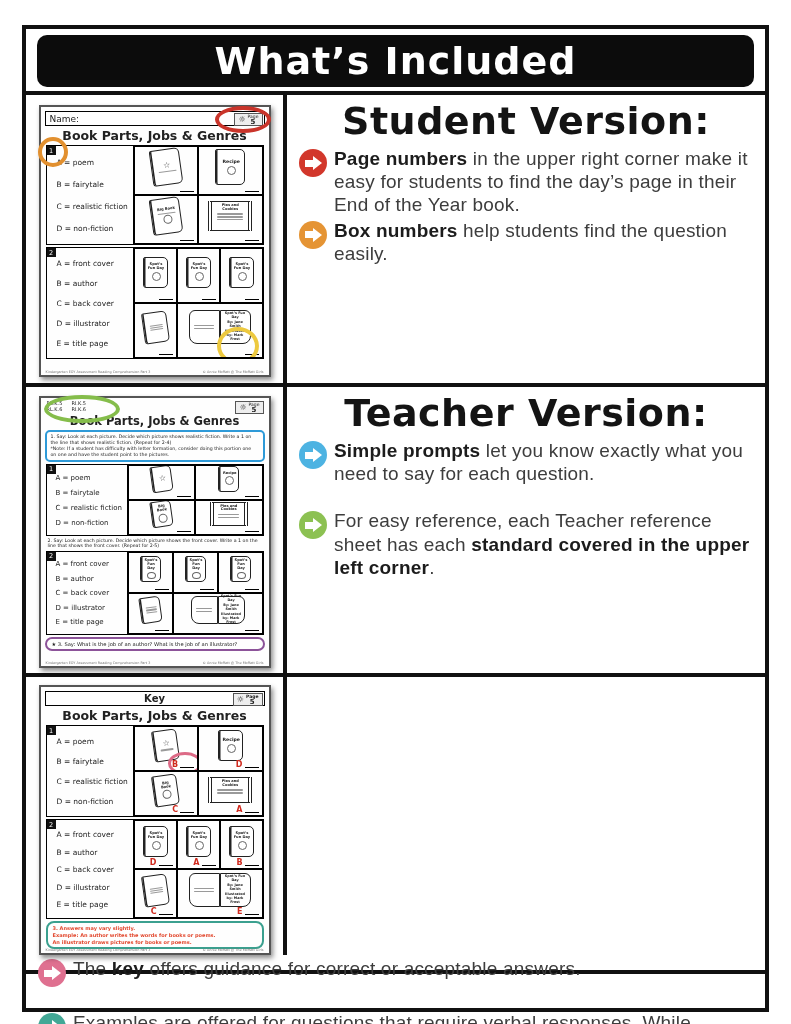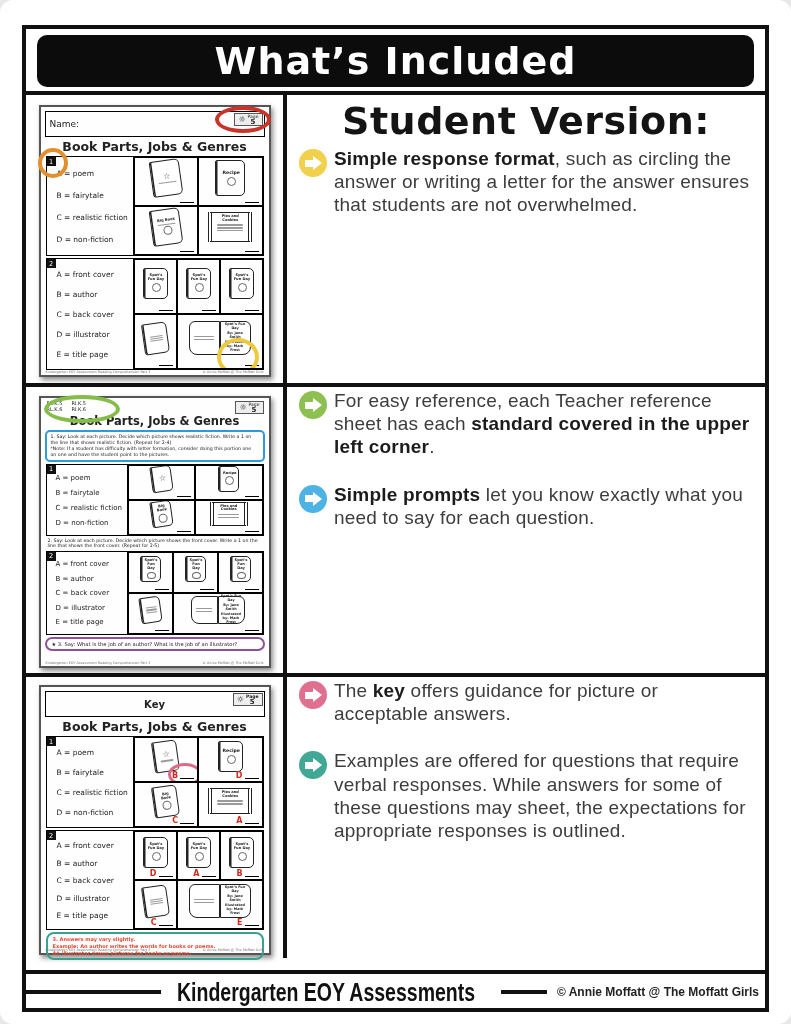--- a/index.html
+++ b/index.html
@@ -1,30 +1,30 @@
 <!DOCTYPE html>
 <html><head>
 <meta charset="utf-8">
 <style>
   * { margin:0; padding:0; box-sizing:border-box; }
   body { background:#e8e8e8; font-family:"Liberation Sans", sans-serif; }
-  #poster { position:relative; width:791px; height:1024px; background:#fff; margin:0 auto; overflow:hidden;border-radius:13px; }
+  #poster { position:relative; width:791px; height:1024px; background:#fff; margin:0 auto; overflow:hidden; }
 
   .frame { position:absolute; left:22px; top:25px; width:747px; height:987px; border:4px solid #111; }
 
   .titlebar { margin:6px 11px 0; height:52px; background:#0c0c0c; border-radius:10px;
               display:flex; align-items:center; justify-content:center; }
   .titlebar span { color:#fff; font-size:38px; font-weight:800; letter-spacing:1px;
                    font-family:"DejaVu Sans", sans-serif; }
 
   .grid { position:absolute; top:62px; left:0; right:0; height:883px;
           border-top:4px solid #111; border-bottom:4px solid #111; }
   .row  { display:flex; border-bottom:4px solid #111; }
   .row.last { border-bottom:none; }
-  .r1 { height:292px; } .r2 { height:290px; } .r3 { height:281px; }
+  .r1 { height:292px; } .r2 { height:290px; } .r3 { height:281px;flex-direction:column; }
   .cl { width:261px; border-right:4px solid #111; position:relative; }
   .cr { flex:1; padding:2px 12px 0 12px; }
 
   .sec-title { text-align:center; font-family:"DejaVu Sans", sans-serif; font-weight:800;
                font-size:38px; letter-spacing:0.5px; color:#141414; margin:2px 0 4px; }
   .bullet { display:flex; align-items:flex-start; margin-bottom:2px; }
   .gapped .bullet { margin-bottom:24px; }
   .arrow-badge { flex:0 0 28px; height:28px; border-radius:50%; margin:2px 7px 0 0;
                  display:flex; align-items:center; justify-content:center; }
   .arr-shaft { width:8px; height:7px; background:#fff; }
@@ -33,21 +33,21 @@
   .btxt { font-size:19px; line-height:1.22; color:#3d3d3d; letter-spacing:0.2px;
           font-family:"Liberation Sans","DejaVu Sans",sans-serif; }
   .btxt b { color:#1c1c1c; }
 
   
   .sheet { position:relative; width:232px; margin:10px auto 0; background:#fefefe;
            border:2px solid #555; box-shadow:2px 3px 5px rgba(0,0,0,.45);
            font-family:"DejaVu Sans",sans-serif; color:#222; }
   .s1 { height:272px; } .s2 { height:272px; margin-top:9px; } .s3 { height:270px; margin-top:8px; }
 
-  .ws-header { position:relative; margin:4px 4px 0; border:1.5px solid #000; height:26px;
+  .ws-header { position:relative; margin:4px 4px 0; border:1.5px solid #000; height:15px;
                display:flex; align-items:center; padding:0 4px; font-size:9px; }
   .ws-header.center { justify-content:center; font-weight:bold; font-size:10px; }
   .page-badge { position:absolute; right:1px; top:1px; display:flex; align-items:center; gap:2px;
                 background:#eee; border:1px solid #555; padding:0 3px; height:13px; z-index:1; }
   .page-badge .bulb { font-size:8px; line-height:8px; }
   .pb-col { display:flex; flex-direction:column; align-items:center; line-height:4.5px; }
   .pb-label { font-size:4.5px; } .pb-num { font-size:7px; font-weight:bold; }
 
   .ws-title { text-align:center; font-weight:bold; font-size:12.5px; margin:2px 0 1px; letter-spacing:0; }
   .ws-title.sm { font-size:11.5px; margin:0; }
@@ -267,25 +267,32 @@
             <div class="ws-foot">
               <span>Kindergarten EOY Assessment Reading Comprehension Part 3</span>
               <span>© Annie Moffatt @ The Moffatt Girls</span>
             </div>
           </div>
         </div>
 
         <div class="cr">
           <div class="sec-title">Student Version:</div>
           <div class="bullet">
-            <span class="arrow-badge" style="background-color: rgb(240, 208, 76);">
+            <span class="arrow-badge" style="background-color: rgb(210, 55, 43);">
                 <span class="arr-shaft"></span>
                 <span class="arr-head"></span>
               </span>
-            <p class="btxt"><span></span><b>Simple response format</b><span>, such as circling the answer or writing a letter for the answer ensures that students are not overwhelmed.</span></p>
+            <p class="btxt"><span></span><b>Page numbers</b><span> in the upper right corner make it easy for students to find the day’s page in their End of the Year book.</span></p>
+          </div>
+          <div class="bullet">
+            <span class="arrow-badge" style="background-color: rgb(229, 148, 52);">
+                <span class="arr-shaft"></span>
+                <span class="arr-head"></span>
+              </span>
+            <p class="btxt"><span></span><b>Box numbers</b><span> help students find the question easily.</span></p>
           </div>
         </div>
       </div>
 
       <div class="row r2">
         <div class="cl">
           <div class="sheet s2">
             <div class="standards">
               <span>RL.K.5</span>
               <span>RI.K.5</span>
@@ -427,33 +434,34 @@
               <span>★ 3. Say: What is the job of an author? What is the job of an illustrator?</span>
             </div>
             <div class="ws-foot">
               <span>Kindergarten EOY Assessment Reading Comprehension Part 3</span>
               <span>© Annie Moffatt @ The Moffatt Girls</span>
             </div>
           </div>
         </div>
 
         <div class="cr gapped">
+          <div class="sec-title">Teacher Version:</div>
+          <div class="bullet">
+            <span class="arrow-badge" style="background-color: rgb(77, 179, 226);">
+                <span class="arr-shaft"></span>
+                <span class="arr-head"></span>
+              </span>
+            <p class="btxt"><span></span><b>Simple prompts</b><span> let you know exactly what you need to say for each question.</span></p>
+          </div>
           <div class="bullet">
             <span class="arrow-badge" style="background-color: rgb(140, 193, 82);">
                 <span class="arr-shaft"></span>
                 <span class="arr-head"></span>
               </span>
             <p class="btxt"><span>For easy reference, each Teacher reference sheet has each </span><b>standard covered in the upper left corner</b><span>.</span></p>
-          </div>
-          <div class="bullet">
-            <span class="arrow-badge" style="background-color: rgb(77, 179, 226);">
-                <span class="arr-shaft"></span>
-                <span class="arr-head"></span>
-              </span>
-            <p class="btxt"><span></span><b>Simple prompts</b><span> let you know exactly what you need to say for each question.</span></p>
           </div>
         </div>
       </div>
 
       <div class="row r3 last">
         <div class="cl">
           <div class="sheet s3">
             <div class="ws-header center">
               <span>Key</span>
               <span class="page-badge">
@@ -602,33 +610,27 @@
             </div>
           </div>
         </div>
 
         <div class="cr gapped">
           <div class="bullet">
             <span class="arrow-badge" style="background-color: rgb(223, 112, 144);">
                 <span class="arr-shaft"></span>
                 <span class="arr-head"></span>
               </span>
-            <p class="btxt"><span>The </span><b>key</b><span> offers guidance for picture or acceptable answers.</span></p>
+            <p class="btxt"><span>The </span><b>key</b><span> offers guidance for correct or acceptable answers.</span></p>
           </div>
           <div class="bullet">
             <span class="arrow-badge" style="background-color: rgb(66, 168, 150);">
                 <span class="arr-shaft"></span>
                 <span class="arr-head"></span>
               </span>
             <p class="btxt"><span>Examples are offered for questions that require verbal responses.  While answers for some of these questions may sheet, the expectations for appropriate responses is outlined.</span><b></b><span></span></p>
           </div>
         </div>
       </div>
     </div>
 
-    <div class="pfoot">
-      <span class="fline"></span>
-      <span class="brand">Kindergarten EOY Assessments</span>
-      <span class="fline short"></span>
-      <span class="copyright">© Annie Moffatt @ The Moffatt Girls</span>
-    </div>
   </div>
 </div>
 
 </body></html>

